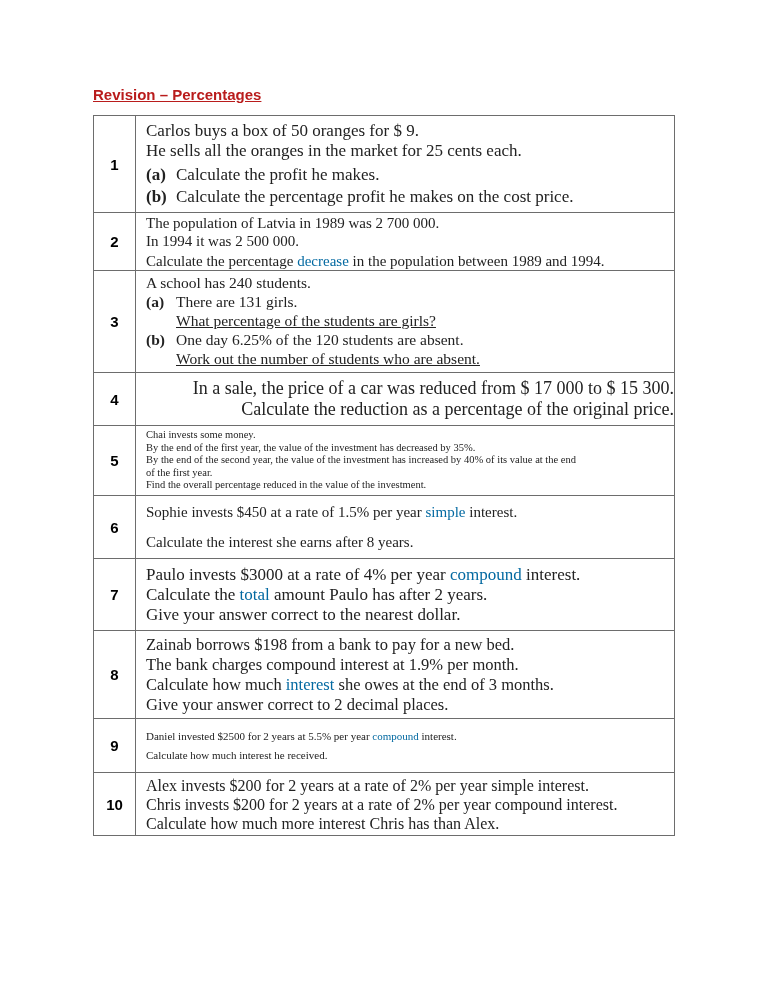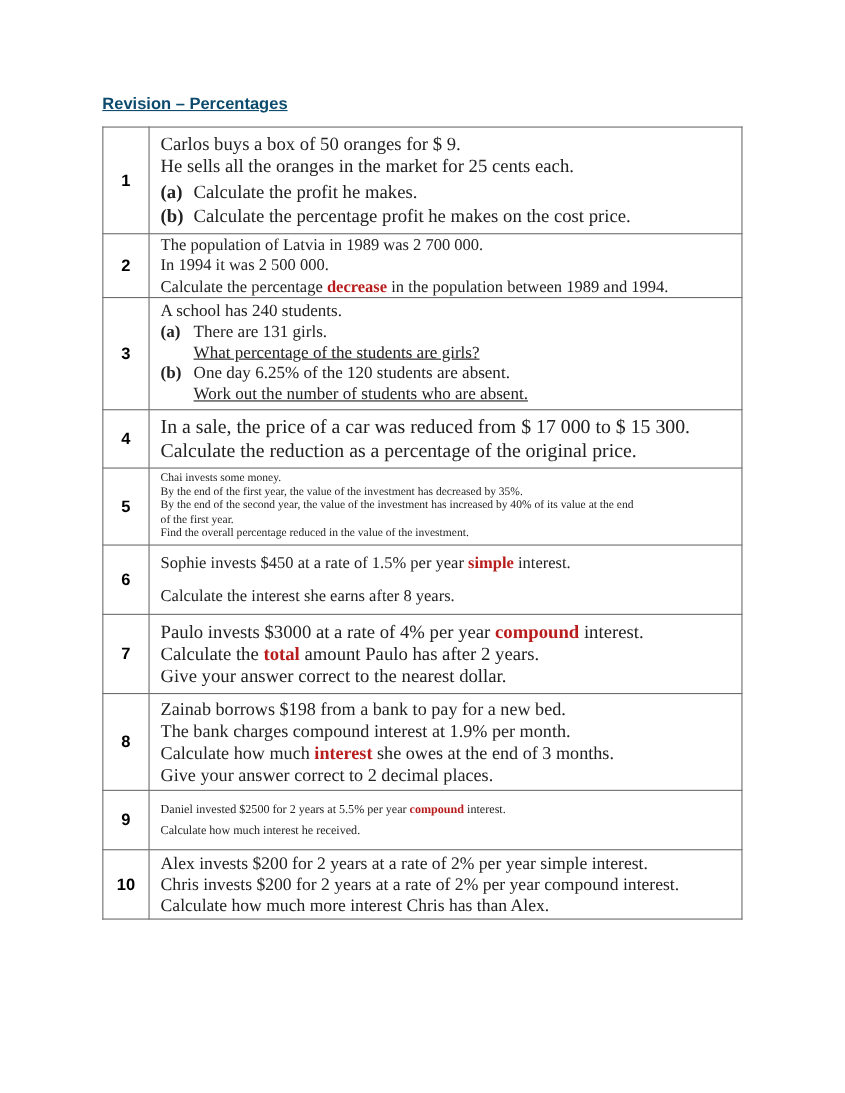--- a/index.html
+++ b/index.html
@@ -1,39 +1,39 @@
 <!DOCTYPE html>
 <html><head>
 <meta charset="utf-8">
 <style>
   html, body { margin: 0; padding: 0; background: #ffffff; }
   body { width: 768px; height: 994px; position: relative; overflow: hidden; }
   .title {
     position: absolute; left: 93px; top: 86px;
     font-family: "Liberation Sans", sans-serif;
     font-weight: bold; font-size: 15px; text-decoration: underline;
-    color: #0c4a6e;
+    color: #b91c1c;
   }
   table.q {
     position: absolute; left: 93px; top: 115px;
     width: 582px; border-collapse: collapse;
   }
   table.q td { border: 1px solid #6d6d6d; padding: 0; vertical-align: middle; }
   td.num {
     width: 41px; text-align: center;
     font-family: "Liberation Sans", sans-serif; font-weight: bold; font-size: 15px; color: #000;
   }
   td.body {
     font-family: "Liberation Serif", serif; color: #222; padding-left: 10px !important;
   }
   .ln { display: block; white-space: nowrap; overflow: hidden; }
   .part { font-weight: bold; display: inline-block; width: 30px; }
   .indent { padding-left: 30px; text-decoration: underline; }
   .gap { display: block; height: 12px; }
-  b { font-weight: bold; color: #b91c1c; }
+  b { font-weight: normal; color: #0369a1; }
 </style>
 </head>
 <body>
 
 <div class="title">Revision – Percentages</div>
 
 <table class="q">
 
   <tbody>
       <tr style="height:97px">
@@ -61,21 +61,21 @@
       <span class="ln">A school has 240 students.</span>
       <span class="ln"><span class="part">(a)</span><span>There are 131 girls.</span></span>
       <span class="ln indent">What percentage of the students are girls?</span>
       <span class="ln"><span class="part">(b)</span><span>One day 6.25% of the 120 students are absent.</span></span>
       <span class="ln indent">Work out the number of students who are absent.</span>
     </td>
   </tr>
 
   <tr style="height:53px">
     <td class="num">4</td>
-    <td class="body" style="font-size:18px;line-height:21px;">
+    <td class="body" style="font-size:18px;line-height:21px;text-align:right;">
       <span class="ln">In a sale, the price of a car was reduced from $ 17 000 to $ 15 300.</span>
       <span class="ln">Calculate the reduction as a percentage of the original price.</span>
     </td>
   </tr>
 
   <tr style="height:70px">
     <td class="num">5</td>
     <td class="body" style="font-size:10.5px;line-height:12.5px;">
       <span class="ln">Chai invests some money.</span>
       <span class="ln">By the end of the first year, the value of the investment has decreased by 35%.</span>

